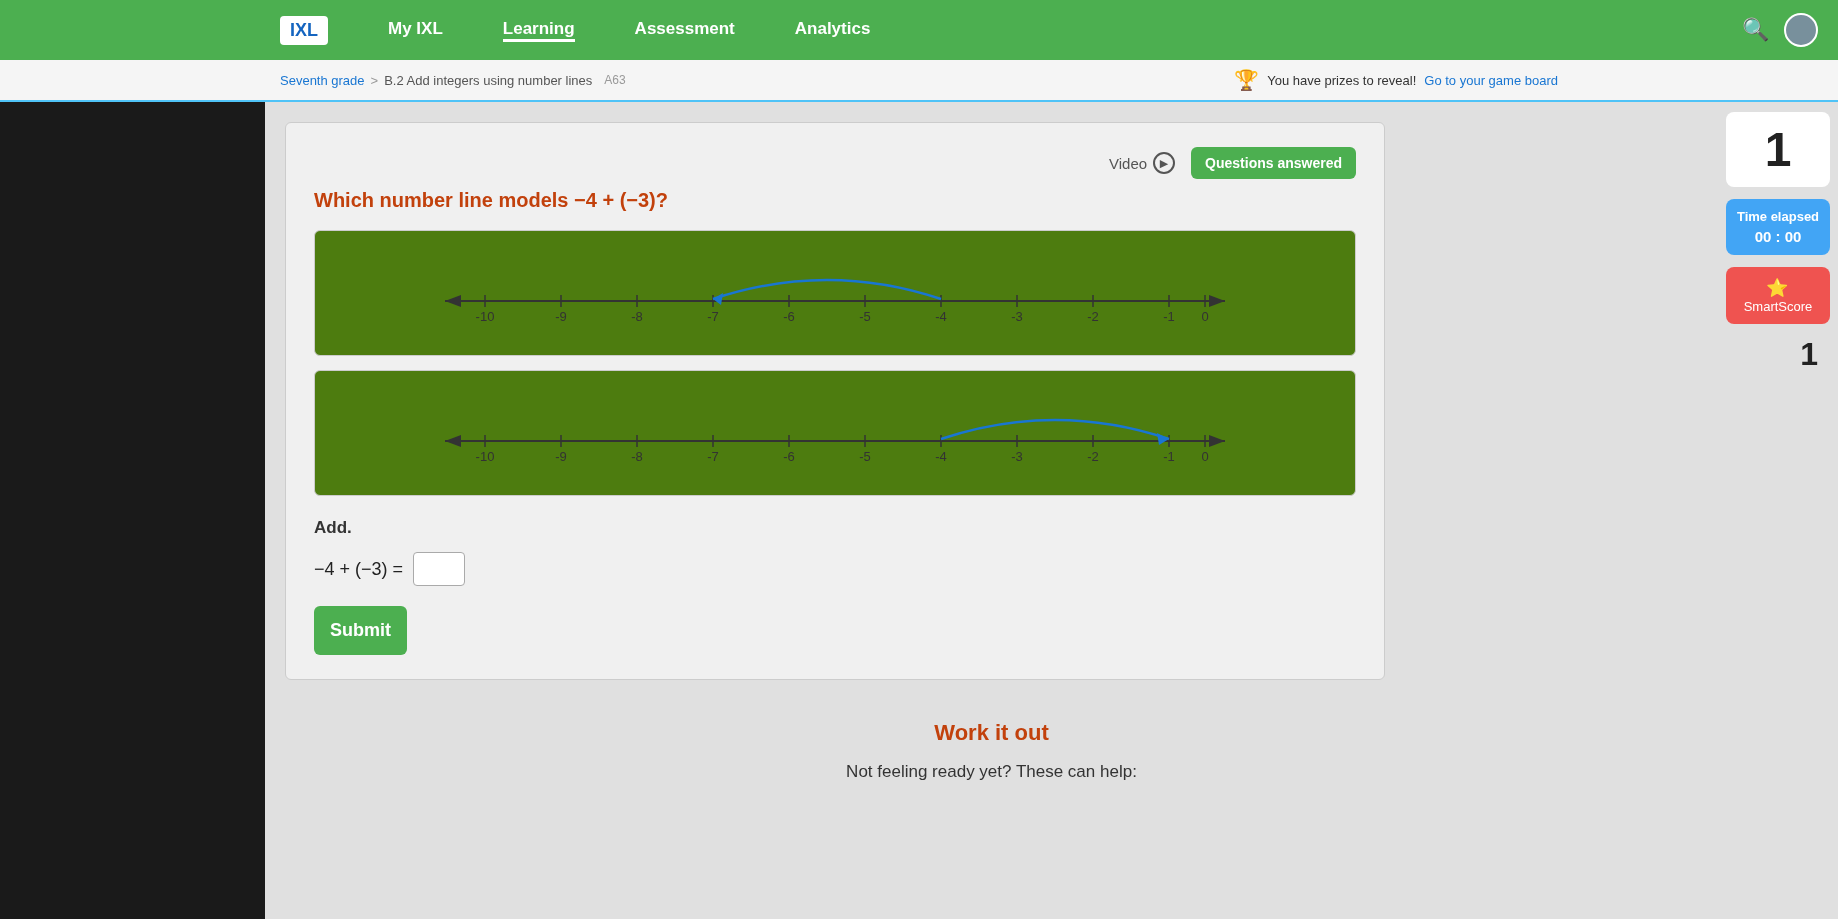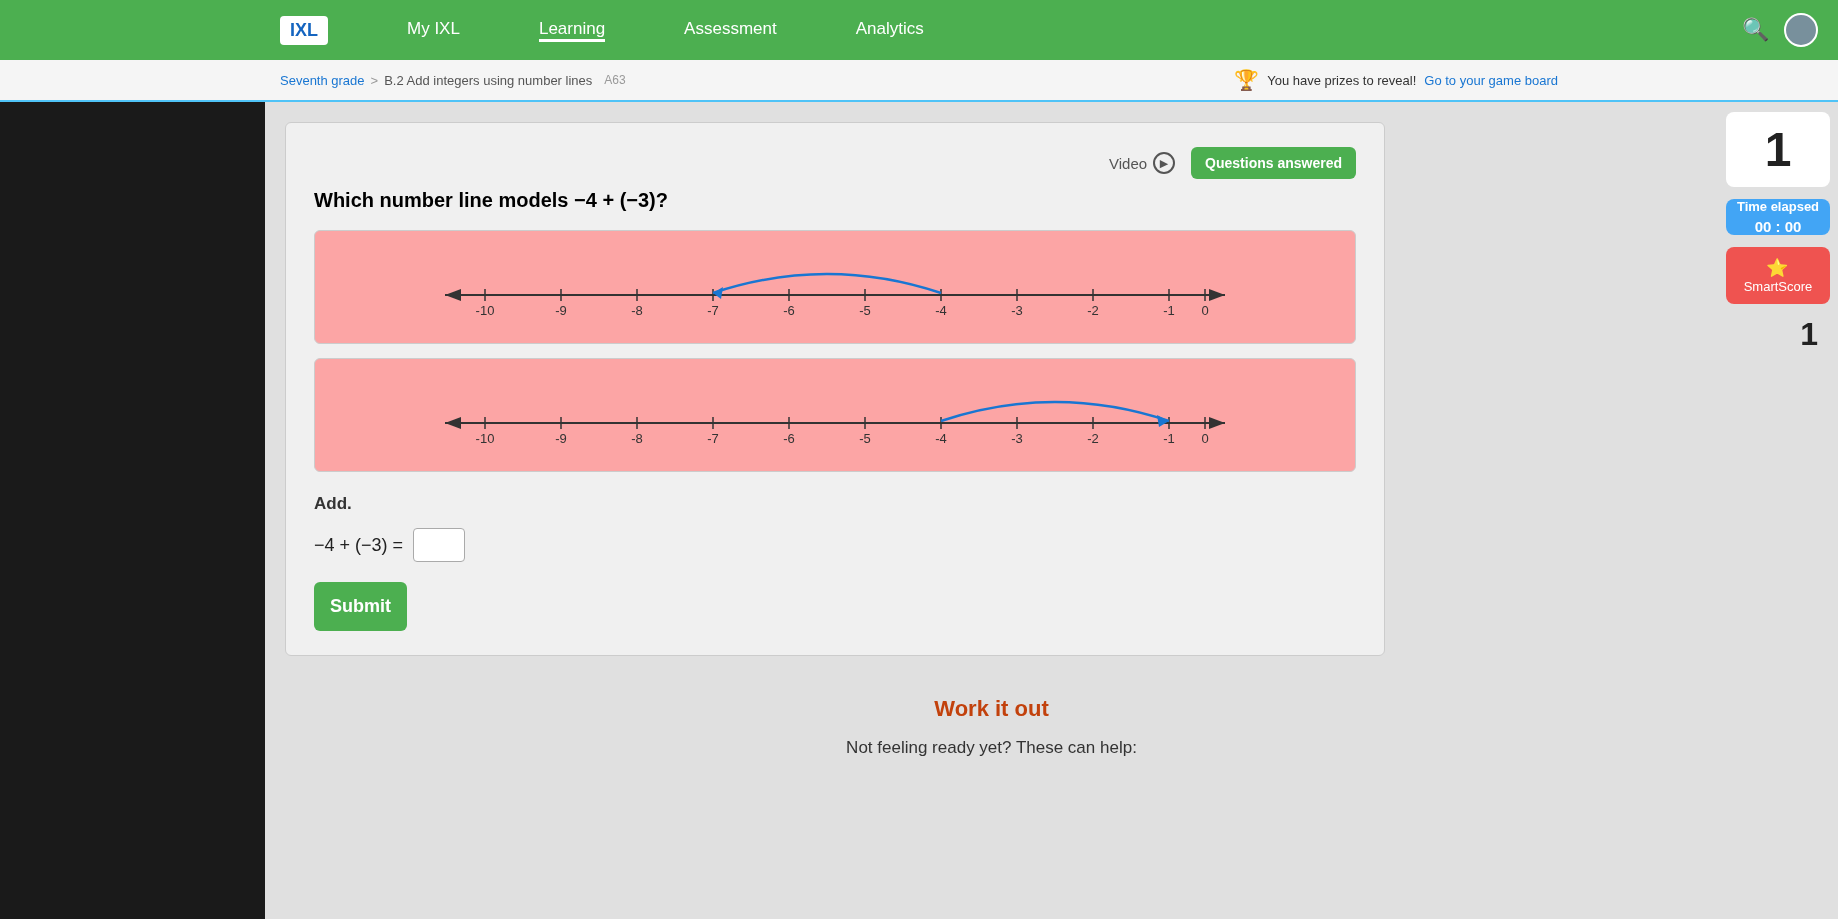--- a/index.html
+++ b/index.html
@@ -25,24 +25,23 @@
     }
     .logo-area span { color: #1565c0; }
     .nav-links {
       display: flex;
       gap: 60px;
       margin-left: 60px;
     }
     .nav-link {
       color: #fff;
       font-size: 17px;
-      font-weight: 400;
+      font-weight: 700;
       cursor: pointer;
       text-decoration: none;
-      margin-left: 19px;
     }
     .nav-link.active { border-bottom: 3px solid #fff; }
     .nav-right {
       margin-left: auto;
       display: flex;
       align-items: center;
       gap: 14px;
     }
     .search-icon-nav {
       color: #fff;
@@ -147,29 +146,29 @@
       border-radius: 6px;
       font-size: 14px;
       font-weight: bold;
       cursor: pointer;
     }
 
     .question-text {
       font-size: 20px;
       font-weight: bold;
       margin-bottom: 18px;
-      color: #000000;
+      color: #c2410c;
     }
 
     
     .number-line-container {
-      background: #fca5a5;
+      background: #4d7c0f;
       border: 1px solid #ccc;
       border-radius: 6px;
-      padding: 14px 20px;
+      padding: 20px 20px;
       margin-bottom: 14px;
       position: relative;
       cursor: pointer;
       text-decoration: underline;
     }
     .number-line-svg {
       width: 100%;
       height: 80px;
     }
 
@@ -245,20 +244,21 @@
       text-align: center;
     }
     .score-number {
       font-size: 48px;
       font-weight: bold;
       color: #222;
     }
     .timer-badge {
       background: #42a5f5;
       border-radius: 8px;
+      padding: 10px;
       text-align: center;
       color: #fff;
       font-size: 13px;
     }
     .timer-label { font-weight: bold; margin-bottom: 4px; }
     .timer-time { font-size: 15px; font-weight: bold; }
     .smart-score-badge {
       background: #ef5350;
       border-radius: 8px;
       padding: 10px;

